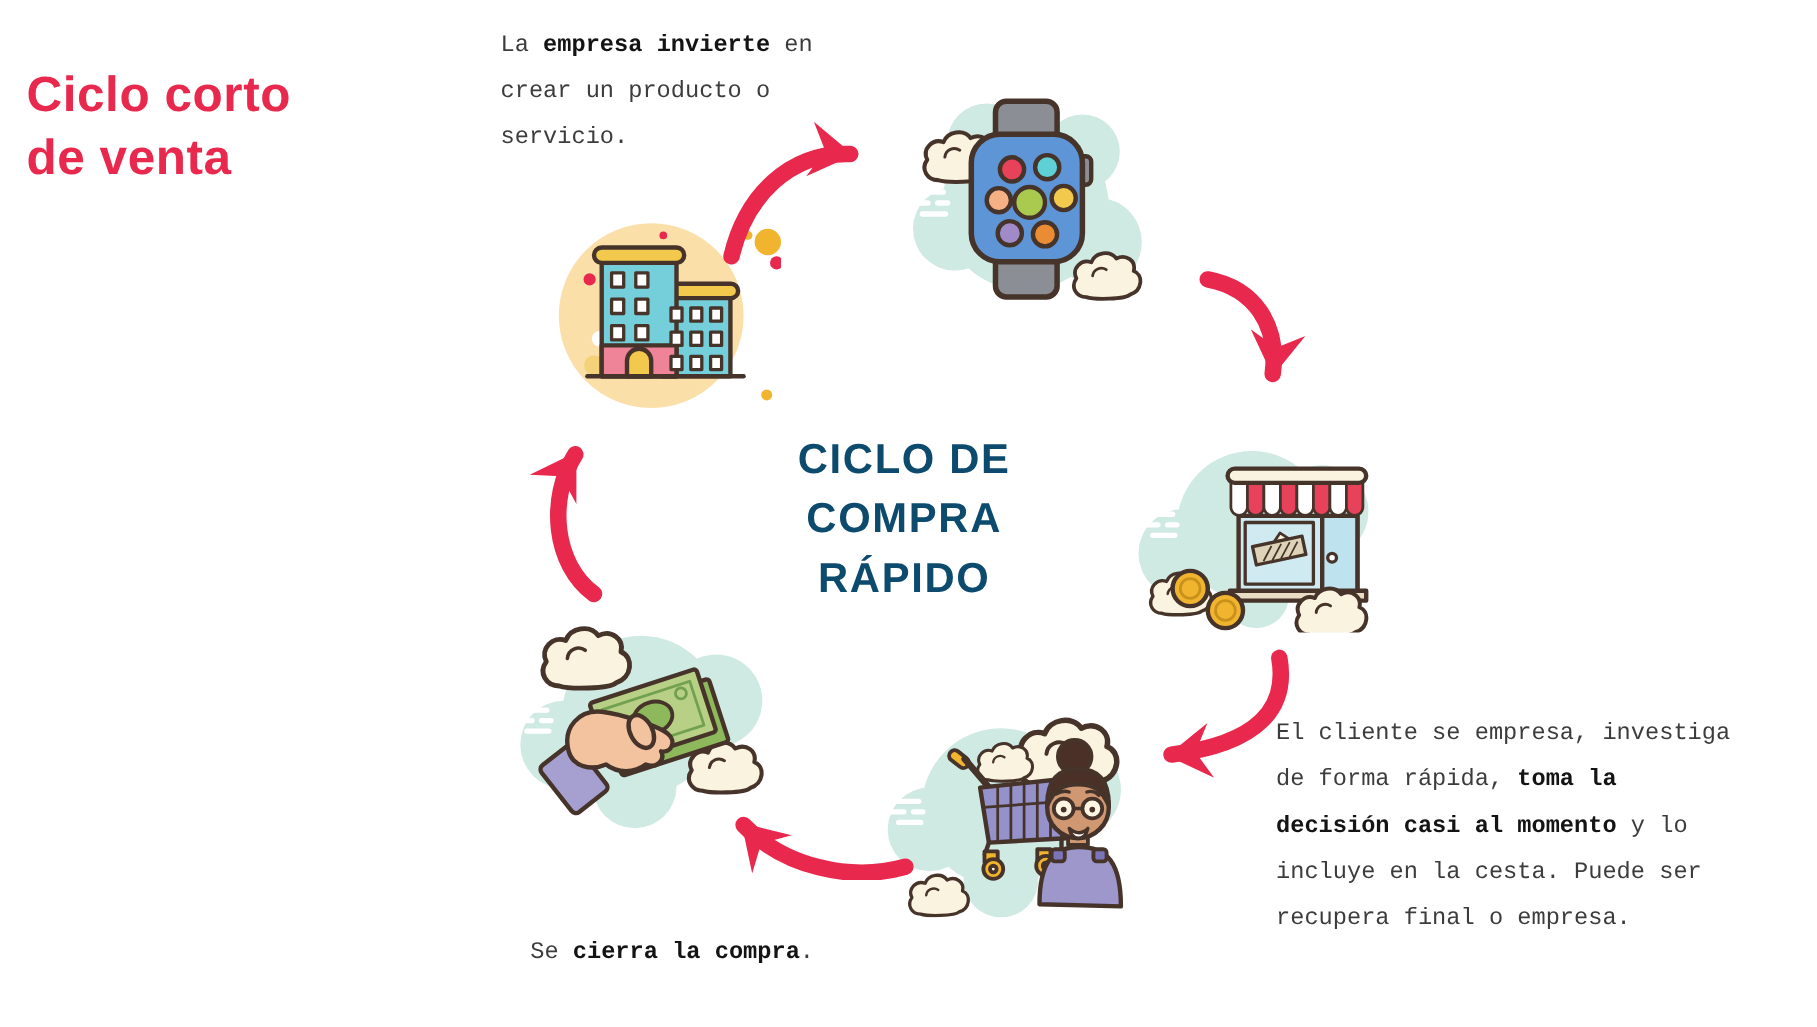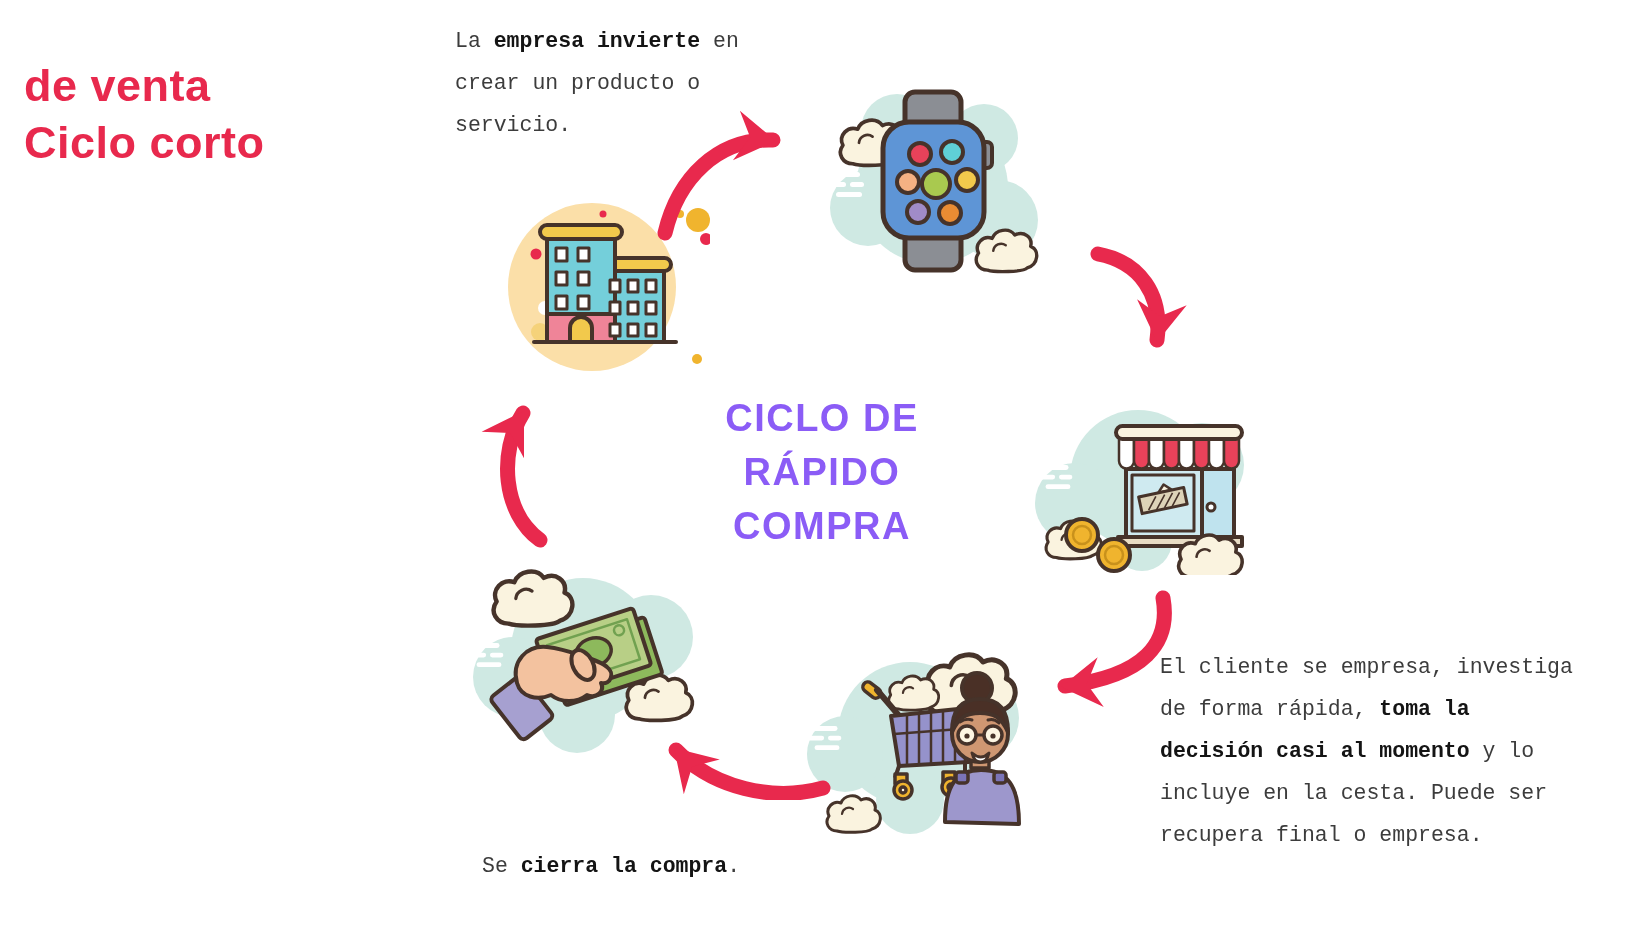--- a/index.html
+++ b/index.html
@@ -1,21 +1,21 @@
 <!DOCTYPE html>
 <html><head>
 <meta charset="utf-8">
 <style>
   html,body{margin:0;padding:0;background:#ffffff;}
   #canvas{position:relative;width:1652px;height:934px;background:#ffffff;overflow:hidden;
           font-family:"Liberation Sans",sans-serif;}
   .main-title{position:absolute;left:24px;top:58px;width:300px;
       font-weight:700;font-size:45px;line-height:1.26;letter-spacing:.5px;color:#e8294d;}
   .center-title{position:absolute;left:662px;top:392px;width:320px;text-align:center;
-      font-weight:700;font-size:38px;line-height:1.42;letter-spacing:1.5px;color:#8b5cf6;}
+      font-weight:700;font-size:38px;line-height:1.42;letter-spacing:1.5px;color:#0c4a6e;}
   .note{position:absolute;margin:0;font-family:Liberation Mono, monospace;
       font-size:21.5px;line-height:42px;color:#3c3c3c;}
   .note b{color:#141414;font-weight:700;}
   .nowrap{white-space:nowrap;}
   .icon,.arrow{position:absolute;}
   svg{display:block;}
 </style>
 </head>
 <body>
 
@@ -33,28 +33,28 @@
           <rect x="0" y="10" width="20" height="5" rx="2.5"></rect>
           <rect x="24" y="10" width="14" height="5" rx="2.5"></rect>
           <rect x="10" y="20" width="26" height="5" rx="2.5"></rect>
         </g>
       </symbol>
       <path id="ahead" d="M0 0 L-40 -25 L-26 0 L-40 25 Z"></path>
     </defs>
   </svg>
 
   <div class="main-title">
+    <div>Ciclo corto</div>
     <div>de venta</div>
-    <div>Ciclo corto</div>
   </div>
 
   <div class="center-title">
     <div>CICLO DE</div>
+    <div>COMPRA</div>
     <div>RÁPIDO</div>
-    <div>COMPRA</div>
   </div>
 
   <p class="note" style="left:455px;top:20px;width:335px;">
     <span>La </span><b>empresa invierte</b><span> en crear un producto o servicio.</span>
   </p>
 
 
   <p class="note" style="left:1160px;top:646px;width:420px;">
     <span>El cliente se empresa, investiga de forma rápida, </span><b>toma la decisión casi al momento</b><span> y lo incluye en la cesta. Puede ser recupera final o empresa.</span>
   </p>

